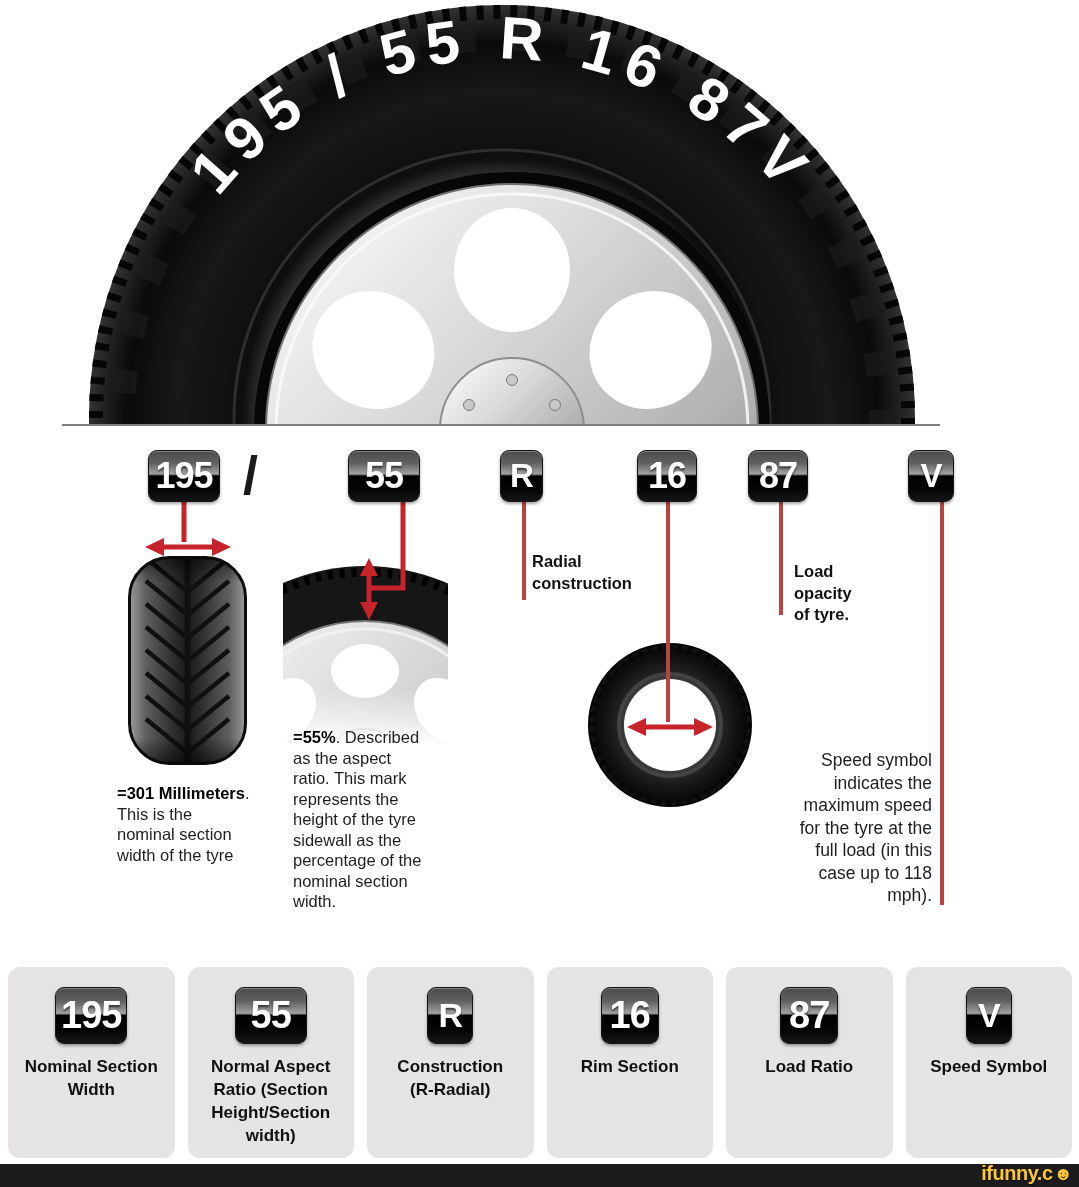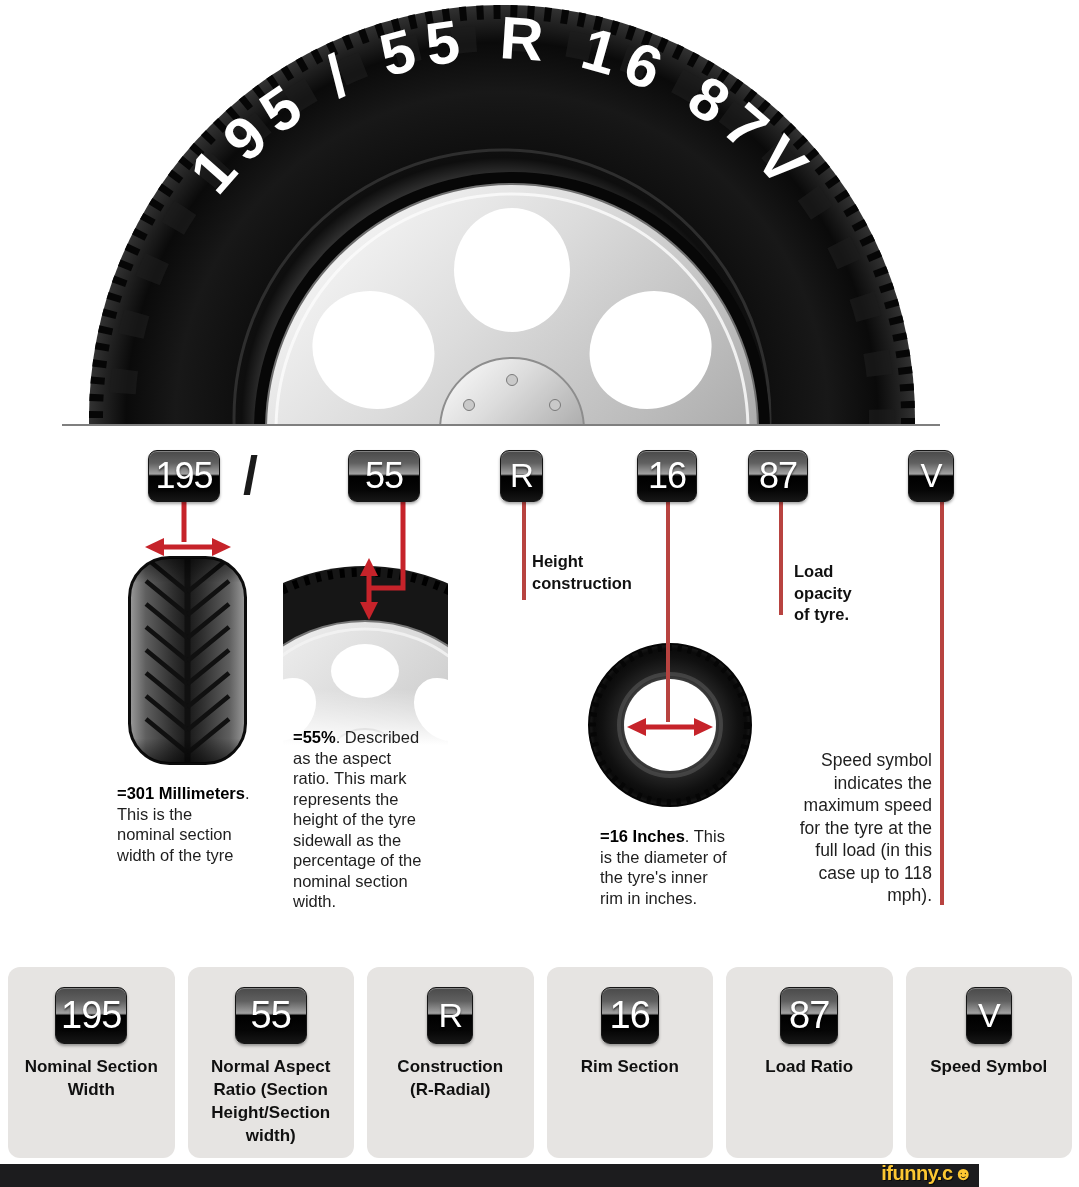--- a/index.html
+++ b/index.html
@@ -15,21 +15,21 @@
   
   .hero{position:absolute;left:0;top:0;width:1079px;height:427px;}
   .hero-svg{position:absolute;left:0;top:0;}
   .arctext{font-family:"Liberation Sans","DejaVu Sans",sans-serif;font-size:60px;font-weight:700;
            fill:#fff;letter-spacing:10px;}
   .ground-line{position:absolute;left:62px;top:424px;width:878px;height:2px;background:var(--line-gray);}
 
   
   .badge{position:absolute;height:52px;border-radius:9px;border:1px solid #161616;
     background:linear-gradient(180deg,#4a4a4a 0%,#606060 24%,#a2a2a2 46%,#000 50%,#060606 78%,#161616 100%);
-    color:var(--badge-text);font-weight:400;font-size:36px;letter-spacing:-1px;
+    color:var(--badge-text);font-weight:700;font-size:36px;letter-spacing:-1px;
     display:flex;align-items:center;justify-content:center;
     box-shadow:0 2px 3px rgba(0,0,0,.35), inset 0 1px 0 rgba(255,255,255,.3);
     text-shadow:0 2px 2px rgba(0,0,0,.55);z-index:6;}
   .badge.narrow{font-size:33px;}
   .b195{left:148px;top:450px;width:72px;}
   .b55{left:348px;top:450px;width:72px;}
   .bR{left:500px;top:450px;width:43px;}
   .b16{left:637px;top:450px;width:60px;}
   .b87{left:748px;top:450px;width:60px;}
   .bV{left:908px;top:450px;width:46px;}
@@ -63,21 +63,21 @@
   .legend{position:absolute;left:8px;top:967px;width:1064px;height:191px;display:flex;gap:13px;z-index:4;}
   .card{flex:1 1 0;background:var(--card-bg);border-radius:12px;text-align:center;padding-top:20px;}
   .card .badge{position:static;display:inline-flex;height:57px;font-size:38px;}
   .card .badge.wide{width:72px;}
   .card .badge.mid{width:58px;}
   .card .badge.narrow{width:46px;font-size:34px;}
   .card-label{margin-top:11px;font-weight:700;font-size:17px;line-height:23px;color:#101010;
               white-space:pre-line;}
 
   
-  .bar{position:absolute;left:0;top:1164px;width:979px;height:23px;background:var(--footer-bg);z-index:7;}
+  .bar{position:absolute;left:0;top:1164px;width:1079px;height:23px;background:var(--footer-bg);z-index:7;}
   .wm{position:absolute;right:6px;top:-2px;font-weight:700;font-size:20px;letter-spacing:-0.5px;
       color:var(--watermark-yellow);text-shadow:1px 1px 0 rgba(0,0,0,.6);}
   .wm .sm{font-size:19px;margin-left:1px;}
 </style>
 </head>
 <body>
 
 <div class="page">
 
   <div class="hero">
@@ -259,21 +259,21 @@
       <polygon class="ahead" points="369,558 360,576 378,576"></polygon>
       <polygon class="ahead" points="369,620 360,602 378,602"></polygon>
     </g>
     <g>
       <path class="abold" d="M644 727 H696"></path>
       <polygon class="ahead" points="627,727 646,718 646,736"></polygon>
       <polygon class="ahead" points="713,727 694,718 694,736"></polygon>
     </g>
   </svg>
 
-  <div class="callout c-radial">Height
+  <div class="callout c-radial">Radial
 construction</div>
   <div class="callout c-load">Load
 opacity
 of tyre.</div>
 
   <div class="desc d-width">
     <div class="first"><span class="b">=301 Millimeters</span><span>.</span></div>
     <div class="rest">This is the
 nominal section
 width of the tyre</div>
@@ -284,26 +284,20 @@
     <div class="rest">as the aspect
 ratio. This mark
 represents the
 height of the tyre
 sidewall as the
 percentage of the
 nominal section
 width.</div>
   </div>
 
-  <div class="desc d-rim">
-    <div class="first"><span class="b">=16 Inches</span><span>. This</span></div>
-    <div class="rest">is the diameter of
-the tyre's inner
-rim in inches.</div>
-  </div>
 
   <div class="d-speed">Speed symbol
 indicates the
 maximum speed
 for the tyre at the
 full load (in this
 case up to 118
 mph).</div>
 
   <div class="legend">

